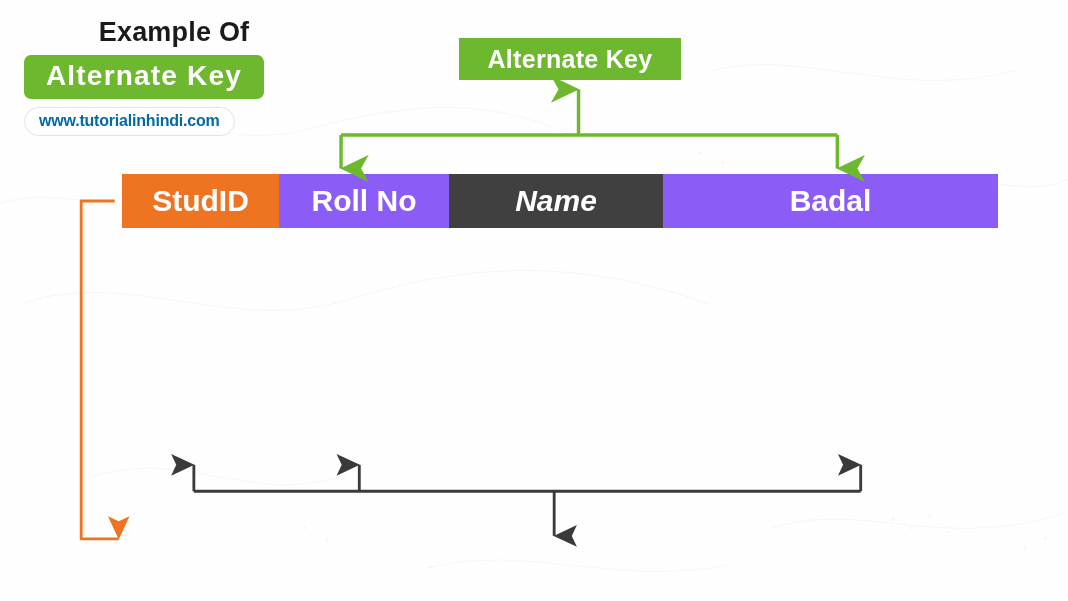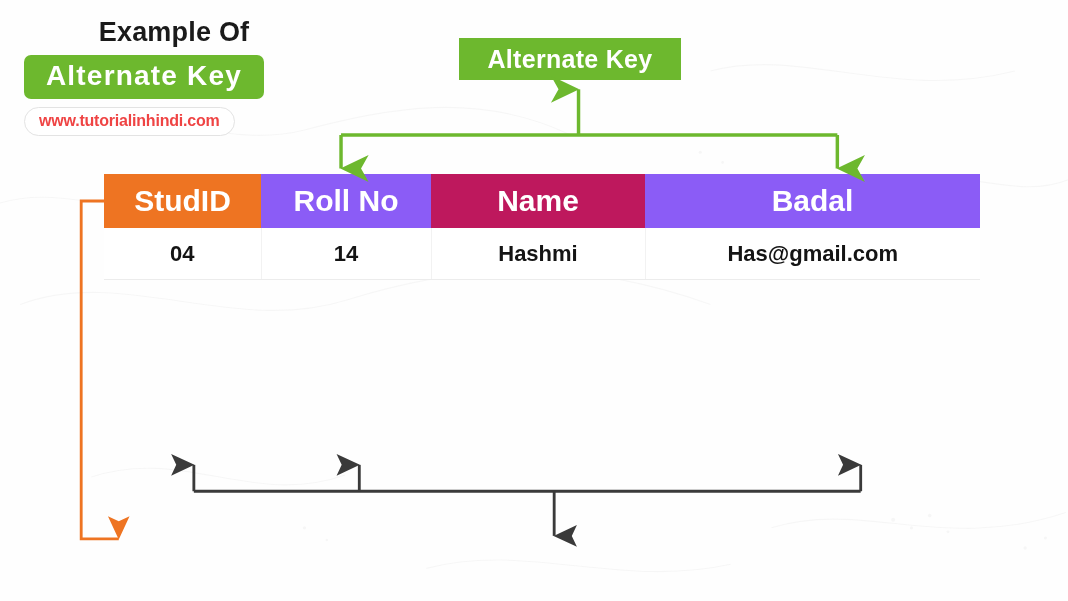--- a/index.html
+++ b/index.html
@@ -67,21 +67,21 @@
     display: inline-block;
     border: 1.5px solid #e3e3e3;
     border-radius: 16px;
     padding: 4px 14px 5px 14px;
     background: #ffffff;
     box-sizing: border-box;
   }
   #site-pill-text {
     font-size: 16px;
     font-weight: bold;
-    color: #ef4444;
+    color: #0369a1;
     letter-spacing: -0.2px;
     white-space: nowrap;
   }
 
   
   #alt-key-callout {
     position: absolute;
     left: 459px;
     top: 38px;
     width: 222px;
@@ -95,21 +95,21 @@
     font-size: 25px;
     font-weight: bold;
     color: #ffffff;
     letter-spacing: 0.3px;
     white-space: nowrap;
   }
 
   
   #data-table {
     position: absolute;
-    left: 104px;
+    left: 122px;
     top: 174px;
     width: 876px;
     border-collapse: collapse;
     table-layout: fixed;
   }
   #data-table th {
     height: 54px;
     font-size: 30px;
     font-weight: bold;
     color: #ffffff;
@@ -126,21 +126,21 @@
     padding: 0;
     vertical-align: middle;
     background: #ffffff;
     border-bottom: 1px solid #ececec;
     border-right: 1px solid #f2f2f2;
   }
   #data-table td:last-child { border-right: none; }
   #data-table tbody tr:last-child td { border-bottom: 1px solid #ececec; }
   .th-orange { background: #EE7422; }
   .th-green  { background: #8b5cf6; }
-  .th-dark   { background: #be185d; }
+  .th-dark   { background: #404040; font-style: italic; }
   .col-studid { width: 157px; }
   .col-rollno { width: 170px; }
   .col-name   { width: 214px; }
   .col-email  { width: 335px; }
 
   
   #connectors {
     position: absolute;
     inset: 0;
     pointer-events: none;
@@ -201,26 +201,20 @@
     </colgroup>
     <thead>
       <tr>
         <th class="th-orange">StudID</th>
         <th class="th-green">Roll No</th>
         <th class="th-dark">Name</th>
         <th class="th-green">Badal</th>
       </tr>
     </thead>
     <tbody>
-      <tr>
-        <td>04</td>
-        <td>14</td>
-        <td>Hashmi</td>
-        <td>Has@gmail.com</td>
-      </tr>
     </tbody>
   </table>
 
   <svg id="connectors" viewBox="0 0 1068 601" xmlns="http://www.w3.org/2000/svg" aria-hidden="true">
     <defs>
       <marker id="arrow-green-down" markerWidth="9" markerHeight="9" refX="4.5" refY="8.4" orient="auto" markerUnits="strokeWidth">
         <path d="M0.6 0.4 L4.5 8.6 L8.4 0.4 L4.5 2.6 Z" fill="#6DB82E"></path>
       </marker>
       <marker id="arrow-green-up" markerWidth="9" markerHeight="9" refX="4.5" refY="8.4" orient="auto" markerUnits="strokeWidth">
         <path d="M0.6 0.4 L4.5 8.6 L8.4 0.4 L4.5 2.6 Z" fill="#6DB82E"></path>

